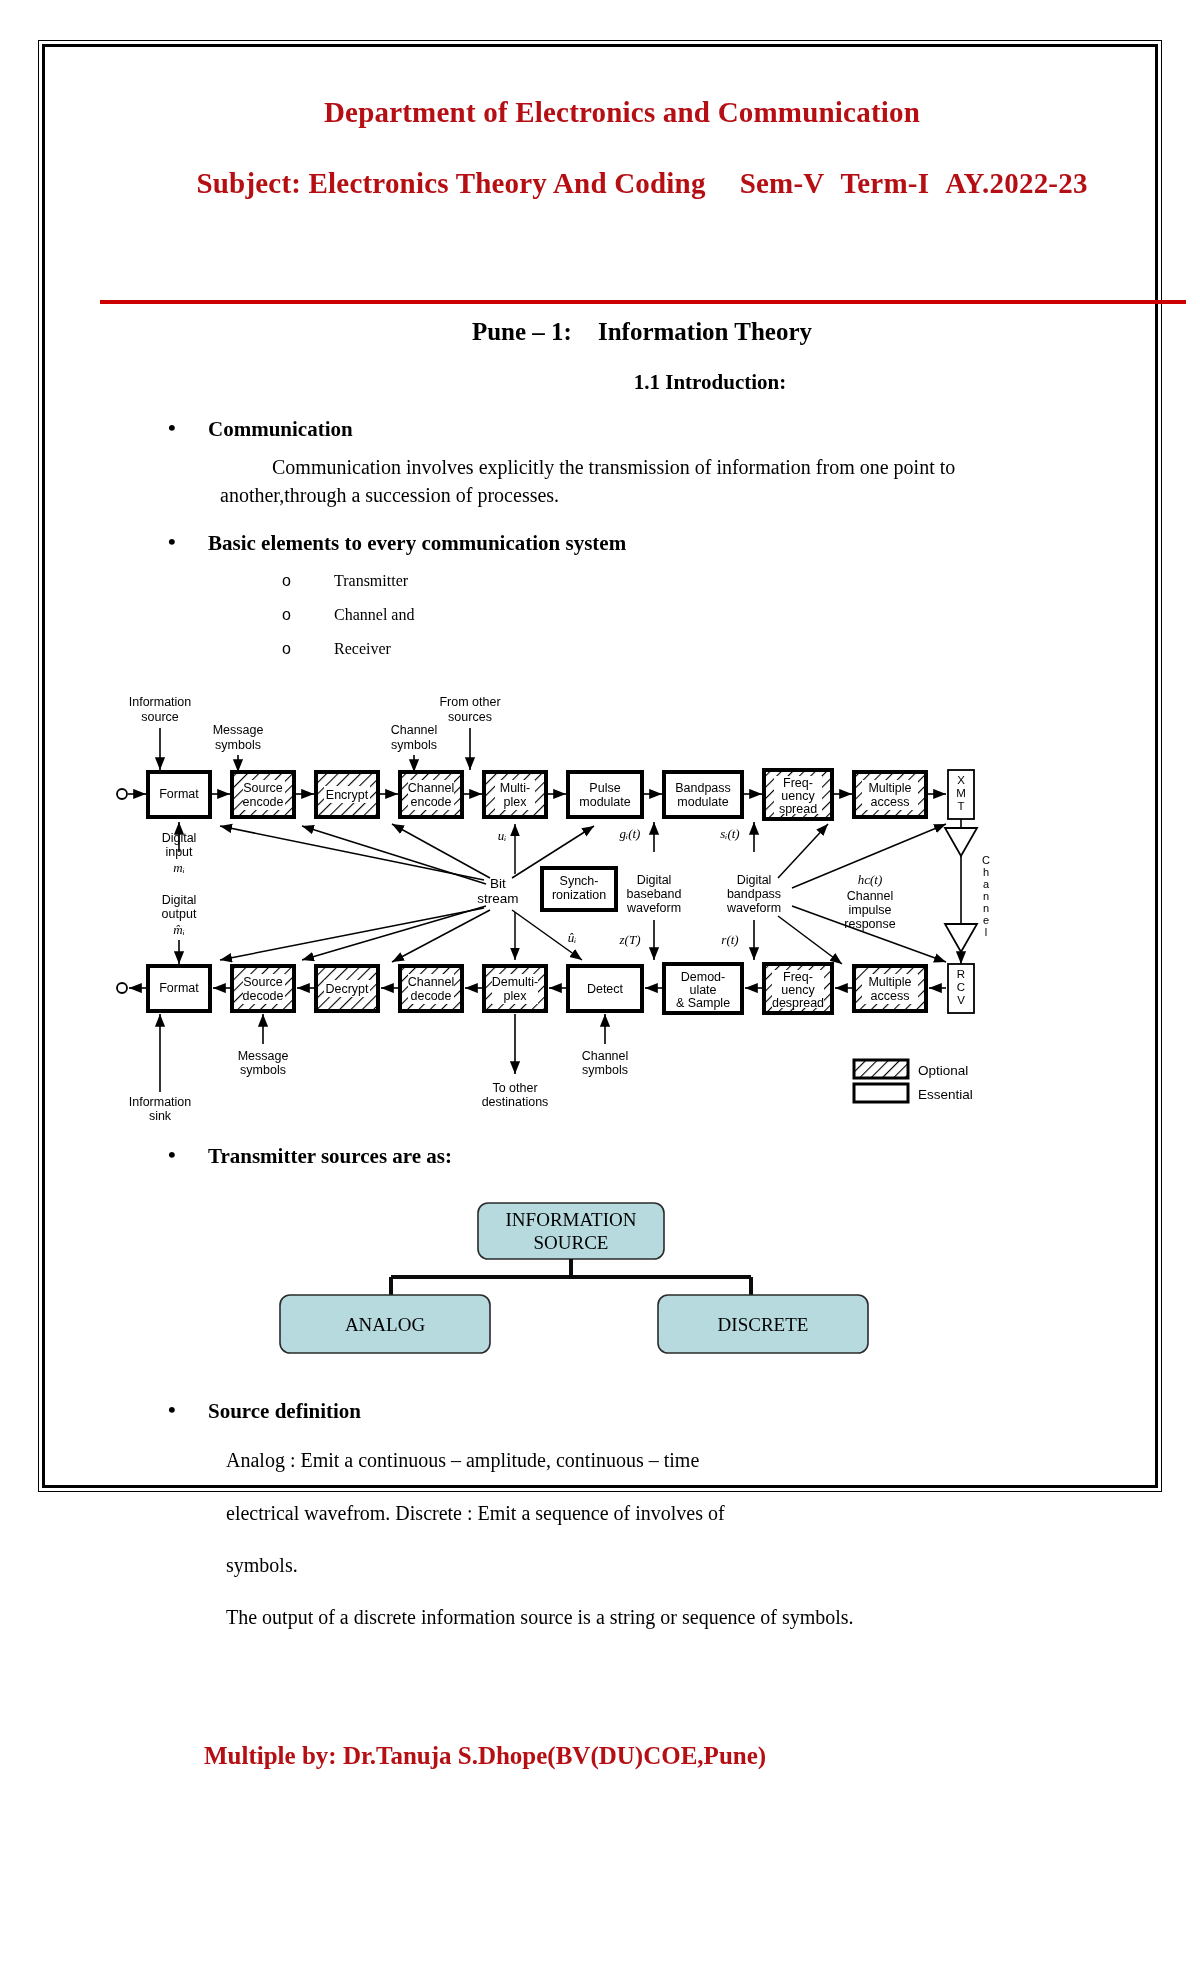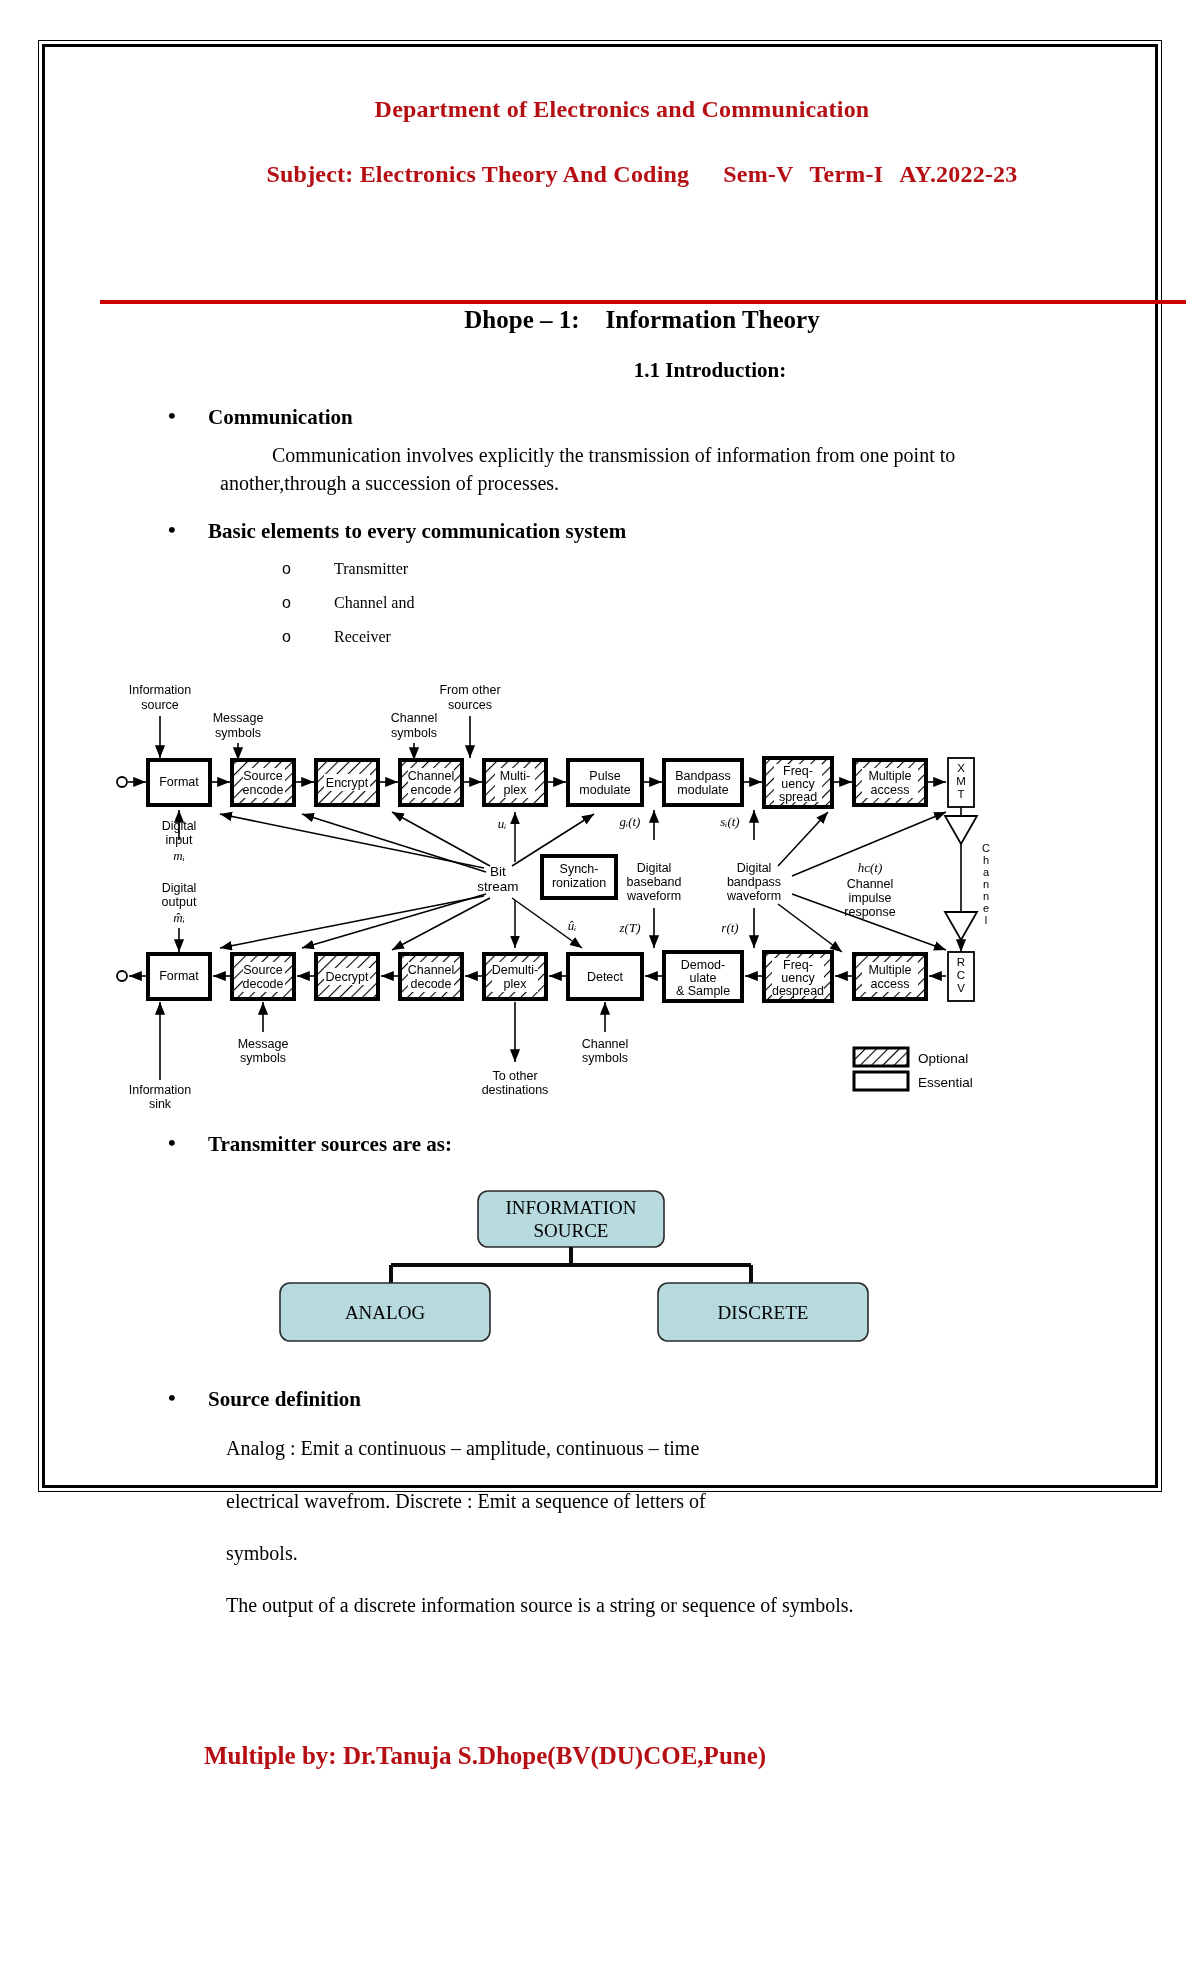--- a/index.html
+++ b/index.html
@@ -2,21 +2,21 @@
 <html><head>
 <meta charset="utf-8">
 <style>
   html,body{margin:0;padding:0;background:#ffffff;}
   body{width:1200px;height:1976px;font-family:"Liberation Serif",serif;color:#000;}
   .page{position:absolute;left:42px;top:44px;width:1112px;height:1444px;}
   .page-frame{position:absolute;left:42px;top:44px;width:1116px;height:1444px;
     border:3px solid #000;outline:1px solid #000;outline-offset:3px;box-sizing:border-box;}
   .inner{position:absolute;left:60px;top:52px;width:1080px;}
 
-  .hdr-line{text-align:center;color:#b50f14;font-weight:bold;font-size:24px;letter-spacing:.2px;}
+  .hdr-line{text-align:center;color:#b50f14;font-weight:bold;font-size:29px;letter-spacing:.2px;}
   .hdr1{margin-left:-40px;}
   .hdr2{margin-top:38px;white-space:nowrap;}
   .hdr2 .sp1{display:inline-block;width:34px;}
   .hdr2 .sp2{display:inline-block;width:16px;}
   .redrule{position:absolute;left:58px;top:256px;width:1086px;height:4px;background:#cc0000;}
 
   .unit-title{text-align:center;font-weight:bold;font-size:25px;margin-top:118px;}
   .unit-title .gap{display:inline-block;width:26px;}
   .sec-head{font-weight:bold;font-size:21px;margin:24px 0 0 136px;text-align:center;}
 
@@ -50,21 +50,21 @@
 
   <div class="inner">
 
     <div class="hdr-line hdr1">Department of Electronics and Communication</div>
 
     <div class="hdr-line hdr2">
       <span>Subject: Electronics Theory And Coding</span><span class="sp1"></span><span>Sem-V</span><span class="sp2"></span><span>Term-I</span><span class="sp2"></span><span>AY.2022-23</span>
     </div>
 
     <div class="unit-title">
-      <span>Dhope – 1:</span><span class="gap"></span><span>Information Theory</span>
+      <span>Pune – 1:</span><span class="gap"></span><span>Information Theory</span>
     </div>
 
     <div class="sec-head">1.1 Introduction:</div>
 
     <ul class="b">
       <li class="bullet">
         <span class="lbl">Communication</span>
       </li>
     </ul>
 
@@ -351,21 +351,21 @@
       </svg>
     </div>
 
     <ul class="b srcdef">
       <li class="bullet">
         <span class="lbl">Source definition</span>
       </li>
     </ul>
 
     <p class="def">Analog : Emit a continuous – amplitude, continuous – time</p>
-    <p class="def">electrical  wavefrom. Discrete : Emit a sequence of letters of</p>
+    <p class="def">electrical  wavefrom. Discrete : Emit a sequence of involves of</p>
     <p class="def">symbols.</p>
     <p class="def wide">The output of a discrete information source is a string or sequence of symbols.</p>
 
   </div>
 
   <div class="redrule"></div>
   <div class="footer">Multiple by: Dr.Tanuja S.Dhope(BV(DU)COE,Pune)</div>
 
 </div>
 

